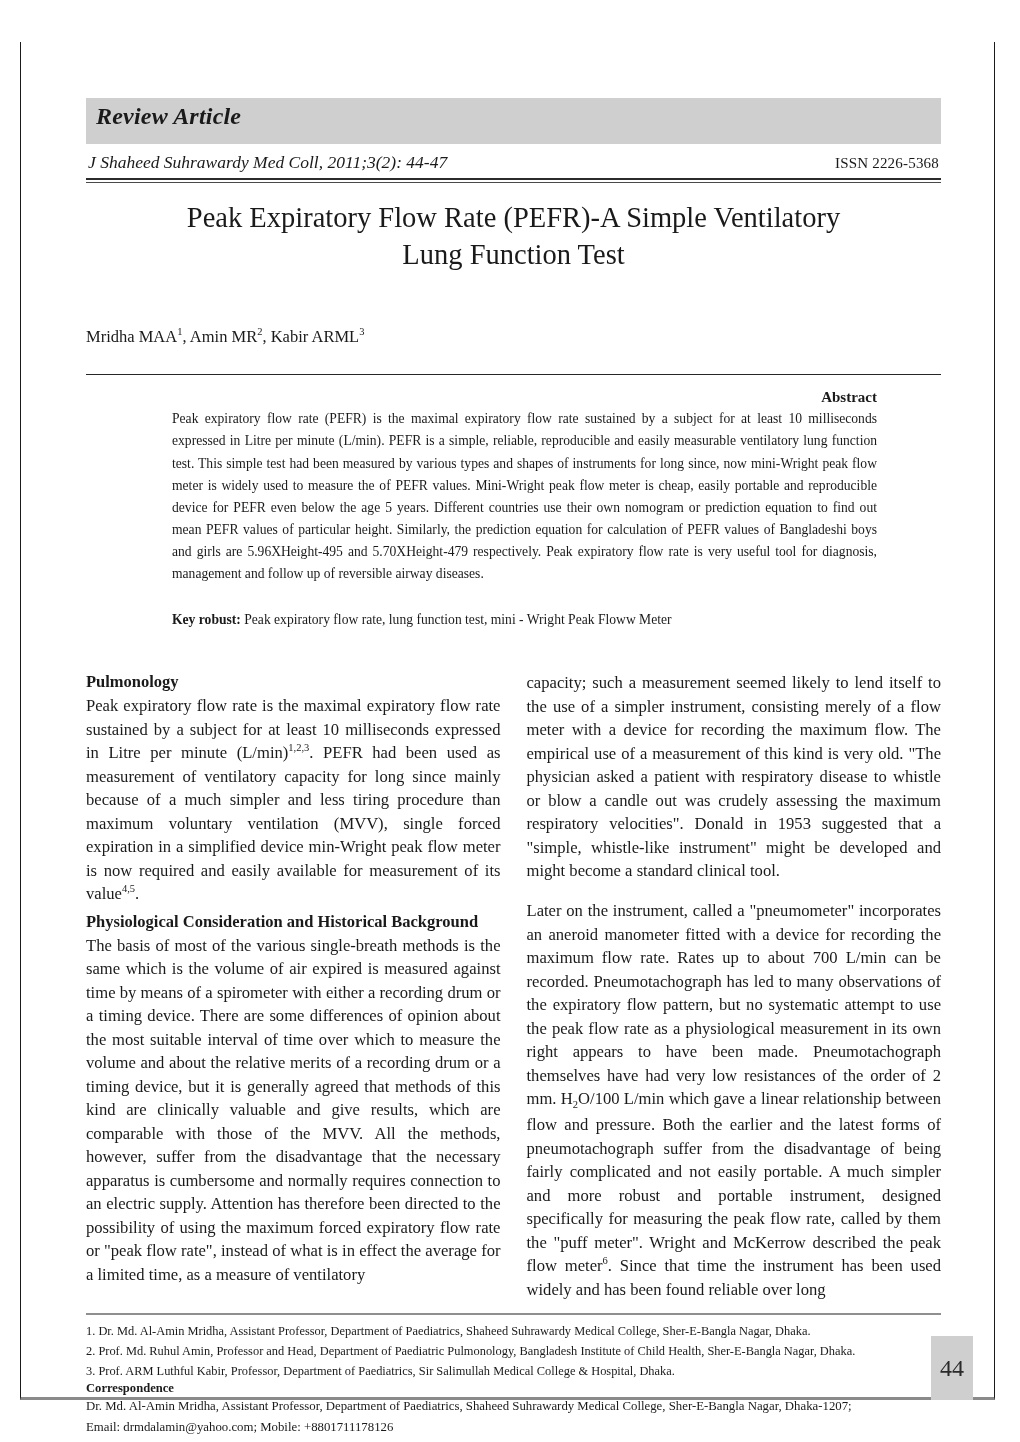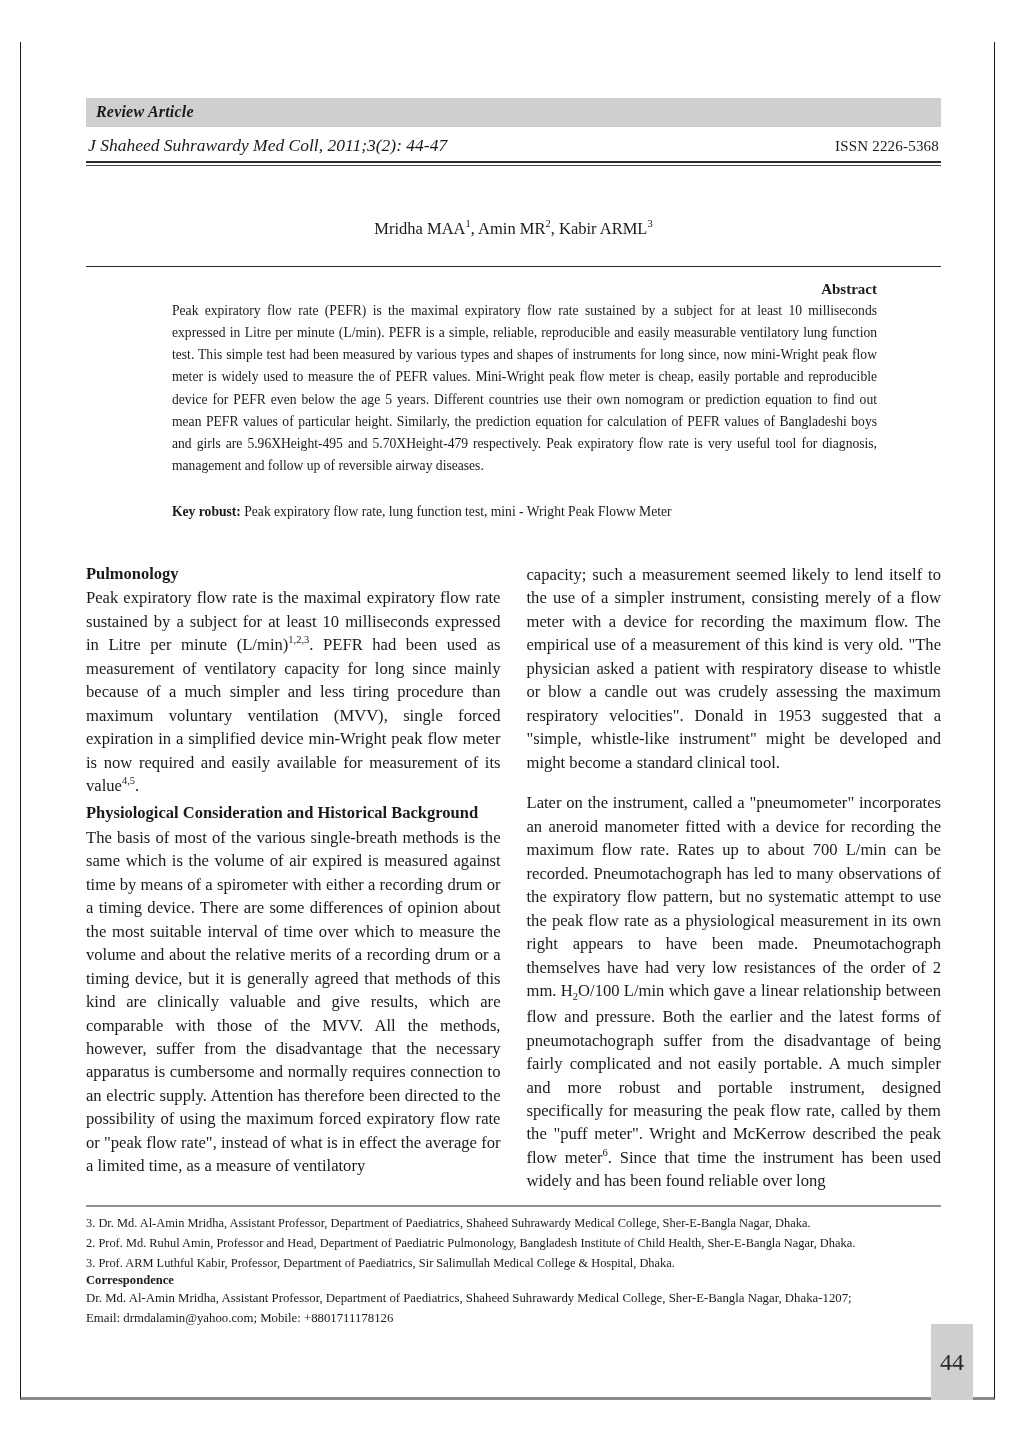--- a/index.html
+++ b/index.html
@@ -32,24 +32,24 @@
   .content {
     position: absolute;
     left: 86px;
     top: 98px;
     width: 855px;
   }
 
   
   .review-band {
     background: #cfcfcf;
-    padding: 5px 10px 6px 10px;
+    padding: 5px 10px 14px 10px;
     font-style: italic;
     font-weight: bold;
-    font-size: 16px;
+    font-size: 24px;
     letter-spacing: 0.2px;
   }
   .journal-line {
     display: flex;
     justify-content: space-between;
     align-items: baseline;
     padding: 8px 2px 5px 2px;
     font-style: italic;
     font-size: 17.5px;
     text-align: center;
@@ -68,21 +68,20 @@
 
   .paper-title {
     text-align: center;
     font-size: 28.5px;
     line-height: 1.32;
     margin: 16px 40px 0 40px;
     font-weight: normal;
   }
 
   .authors {
-    text-align: center;
     font-size: 16.5px;
     margin-top: 52px;
   }
   .authors sup { font-size: 10.5px; vertical-align: super; }
 
   .rule-thin {
     border-top: 1.6px solid #262626;
     margin-top: 28px;
   }
 
@@ -156,21 +155,21 @@
     font-size: 12.8px;
     line-height: 1.58;
   }
 
   
   .page-number {
     position: absolute;
     right: 47px;
     bottom: 42px;
     width: 42px;
-    height: 76px;
+    height: 64px;
     background: #cfcfcf;
     display: flex;
     align-items: center;
     justify-content: center;
     font-size: 24px;
     color: #2a2a2a;
   }
 </style>
 </head>
 <body>
@@ -182,20 +181,24 @@
   <div class="review-band">
     <span>Review Article</span>
   </div>
 
   <div class="journal-line">
     <span>J Shaheed Suhrawardy Med Coll, 2011;3(2): 44-47</span>
     <span class="issn">ISSN 2226-5368</span>
   </div>
   <div class="rule-double"></div>
 
+  <h1 class="paper-title">
+    <span>Peak Expiratory Flow Rate (PEFR)-A Simple Ventilatory</span><br>
+    <span>Lung Function Test</span>
+  </h1>
 
   <div class="authors">
     <span>Mridha MAA</span><sup>1</sup><span>, </span><span>Amin MR</span><sup>2</sup><span>, </span><span>Kabir ARML</span><sup>3</sup>
   </div>
 
   <div class="rule-thin"></div>
 
   <div class="abstract-wrap">
     <div class="abs-head">Abstract</div>
     <div class="abs-body">Peak expiratory flow rate (PEFR) is the maximal expiratory flow rate sustained by a subject for at least 10 milliseconds expressed in Litre per minute (L/min). PEFR is a simple, reliable, reproducible and easily measurable ventilatory lung function test. This simple test had been measured by various types and shapes of instruments for long since, now mini-Wright peak flow meter is widely used to measure the of PEFR values. Mini-Wright peak flow meter is cheap, easily portable and reproducible device for PEFR even below the age 5 years. Different countries use their own nomogram or prediction equation to find out mean PEFR values of particular height. Similarly, the prediction equation for calculation of PEFR values of Bangladeshi boys and girls are 5.96XHeight-495 and 5.70XHeight-479 respectively. Peak expiratory flow rate is very useful tool for diagnosis, management and follow up of reversible airway diseases.</div>
@@ -215,21 +218,21 @@
     </div>
 
     <div class="col">
       <p class="para">capacity; such a measurement seemed likely to lend itself to the use of a simpler instrument, consisting merely of a flow meter with a device for recording the maximum flow. The empirical use of a measurement of this kind is very old. "The physician asked a patient with respiratory disease to whistle or blow a candle out was crudely assessing the maximum respiratory velocities". Donald in 1953 suggested that a "simple, whistle-like instrument" might be developed and might become a standard clinical tool.</p>
       <p class="para gap"><span>Later on the instrument, called a "pneumometer" incorporates an aneroid manometer fitted with a device for recording the maximum flow rate. Rates up to about 700 L/min can be recorded. Pneumotachograph has led to many observations of the expiratory flow pattern, but no systematic attempt to use the peak flow rate as a physiological measurement in its own right appears to have been made. Pneumotachograph themselves have had very low resistances of the order of 2 mm. H</span><sub>2</sub><span>O/100 L/min which gave a linear relationship between flow and pressure. Both the earlier and the latest forms of pneumotachograph suffer from the disadvantage of being fairly complicated and not easily portable. A much simpler and more robust and portable instrument, designed specifically for measuring the peak flow rate, called by them the "puff meter". Wright and McKerrow described the peak flow meter</span><sup>6</sup><span>. Since that time the instrument has been used widely and has been found reliable over long</span></p>
     </div>
   </div>
 
   <div class="foot-rule"></div>
   <div class="affils">
-    <div class="affil">3.  Dr. Md. Al-Amin Mridha, Assistant Professor, Department of Paediatrics, Shaheed Suhrawardy Medical College, Sher-E-Bangla Nagar, Dhaka.</div>
+    <div class="affil">1.  Dr. Md. Al-Amin Mridha, Assistant Professor, Department of Paediatrics, Shaheed Suhrawardy Medical College, Sher-E-Bangla Nagar, Dhaka.</div>
     <div class="affil">2.  Prof. Md. Ruhul Amin, Professor and Head, Department of Paediatric Pulmonology, Bangladesh Institute of Child Health, Sher-E-Bangla Nagar, Dhaka.</div>
     <div class="affil">3.  Prof. ARM Luthful Kabir, Professor,  Department of Paediatrics, Sir Salimullah Medical College &amp; Hospital, Dhaka.</div>
   </div>
 
   <div class="corr-head">Correspondence</div>
   <div class="corr-line">Dr. Md. Al-Amin Mridha, Assistant Professor, Department of Paediatrics, Shaheed Suhrawardy Medical College, Sher-E-Bangla Nagar, Dhaka-1207;</div>
   <div class="corr-line">Email: drmdalamin@yahoo.com; Mobile: +8801711178126</div>
 
 </div>
 

